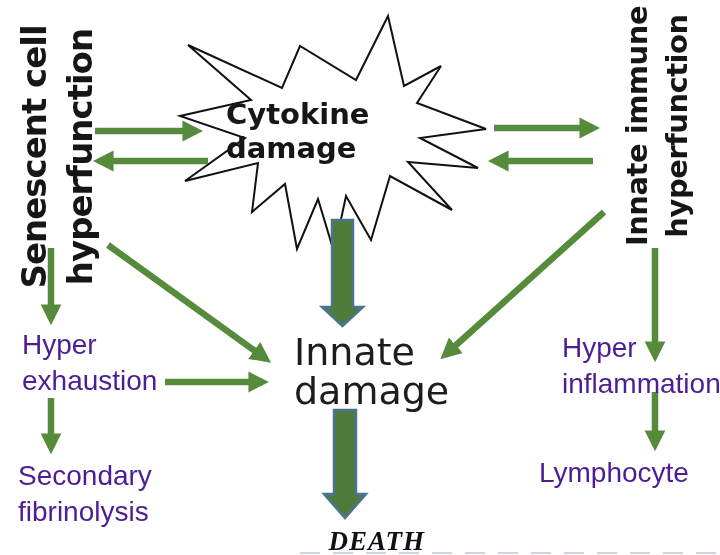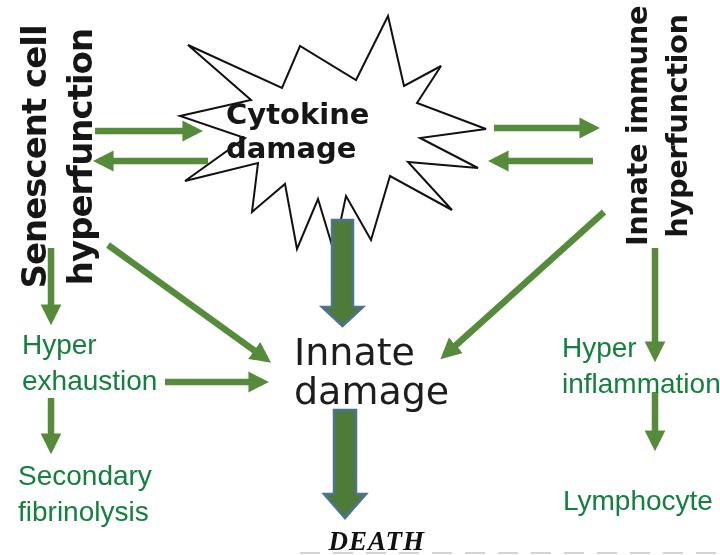--- a/index.html
+++ b/index.html
@@ -31,25 +31,25 @@
     font-size:29px;line-height:40px;letter-spacing:-0.5px;}
 
   #cytokine-label{left:226px;top:97px;width:220px;text-align:left;
     font-family:"DejaVu Sans","Liberation Sans",sans-serif;
     font-weight:bold;font-size:29px;line-height:34px;color:#161616;}
 
   #organ-label{left:294px;top:333px;
     font-family:"DejaVu Sans","Liberation Sans",sans-serif;
     font-size:38px;line-height:39px;color:#1d1d1d;}
 
-  .small-label{font-size:28px;line-height:36px;color:#15803d;}
+  .small-label{font-size:28px;line-height:36px;color:#4c1d95;}
   #thrombosis-label{left:22px;top:327px;}
   #fibrinolysis-label{left:18px;top:458px;}
   #inflammation-label{left:562px;top:330px;}
-  #lymphocyte-label{left:563px;top:455px;margin-top:28px;}
+  #lymphocyte-label{left:539px;top:455px;}
 
   #death-label{left:285px;top:526px;width:140px;text-align:right;
     font-family:"Liberation Serif",serif;font-style:italic;font-weight:bold;
     font-size:27px;line-height:30px;letter-spacing:1px;color:#111111;}
 
   #bottom-remnant{position:absolute;left:300px;top:552px;width:420px;height:2px;
     background:repeating-linear-gradient(90deg,#c3cad1 0 20px,transparent 20px 33px);
     opacity:0.8;}
 </style>
 </head>

